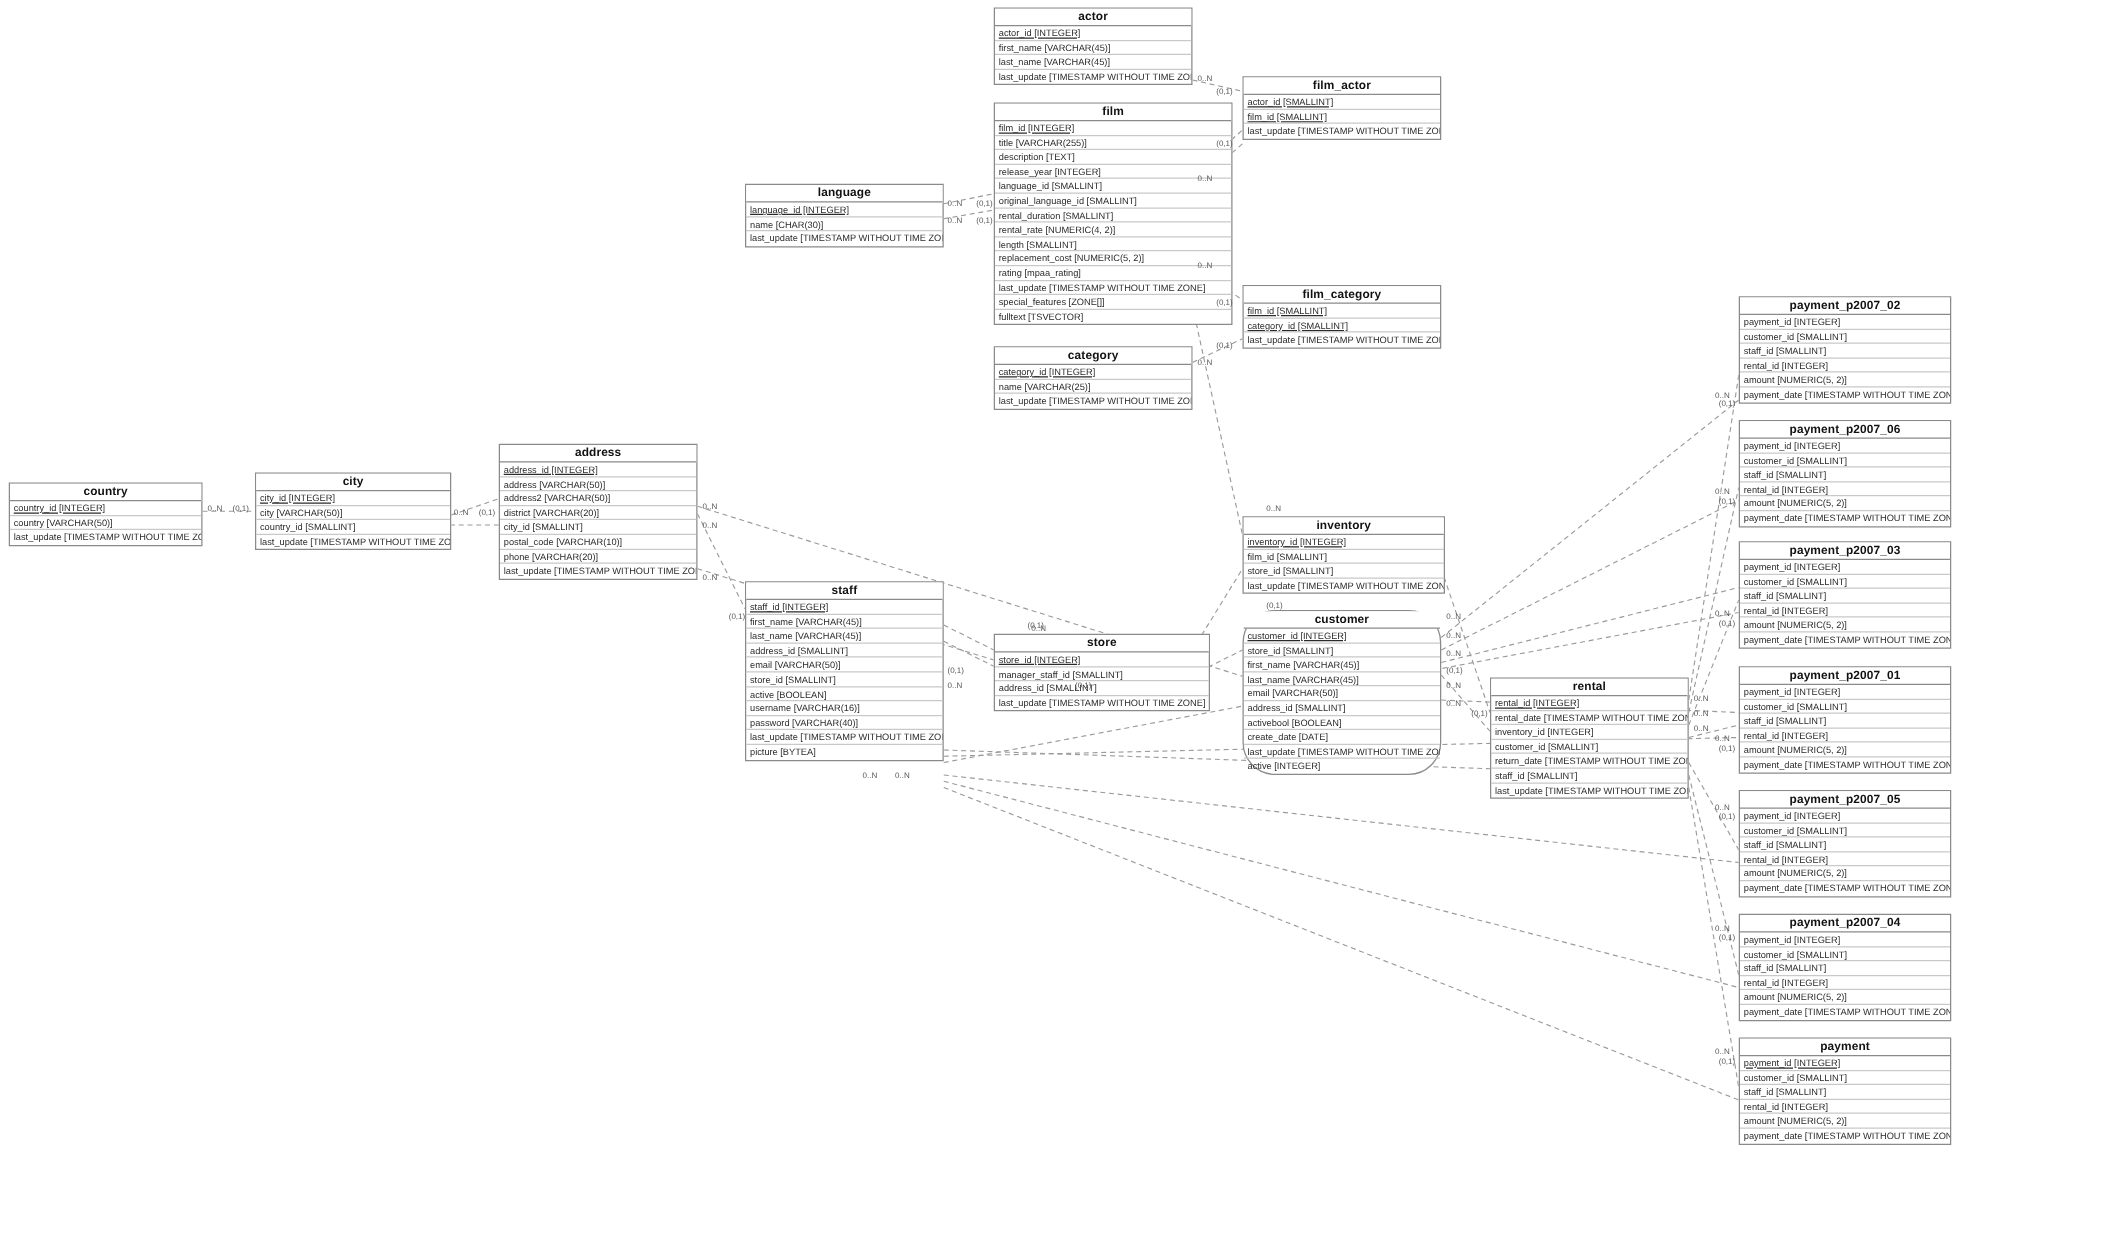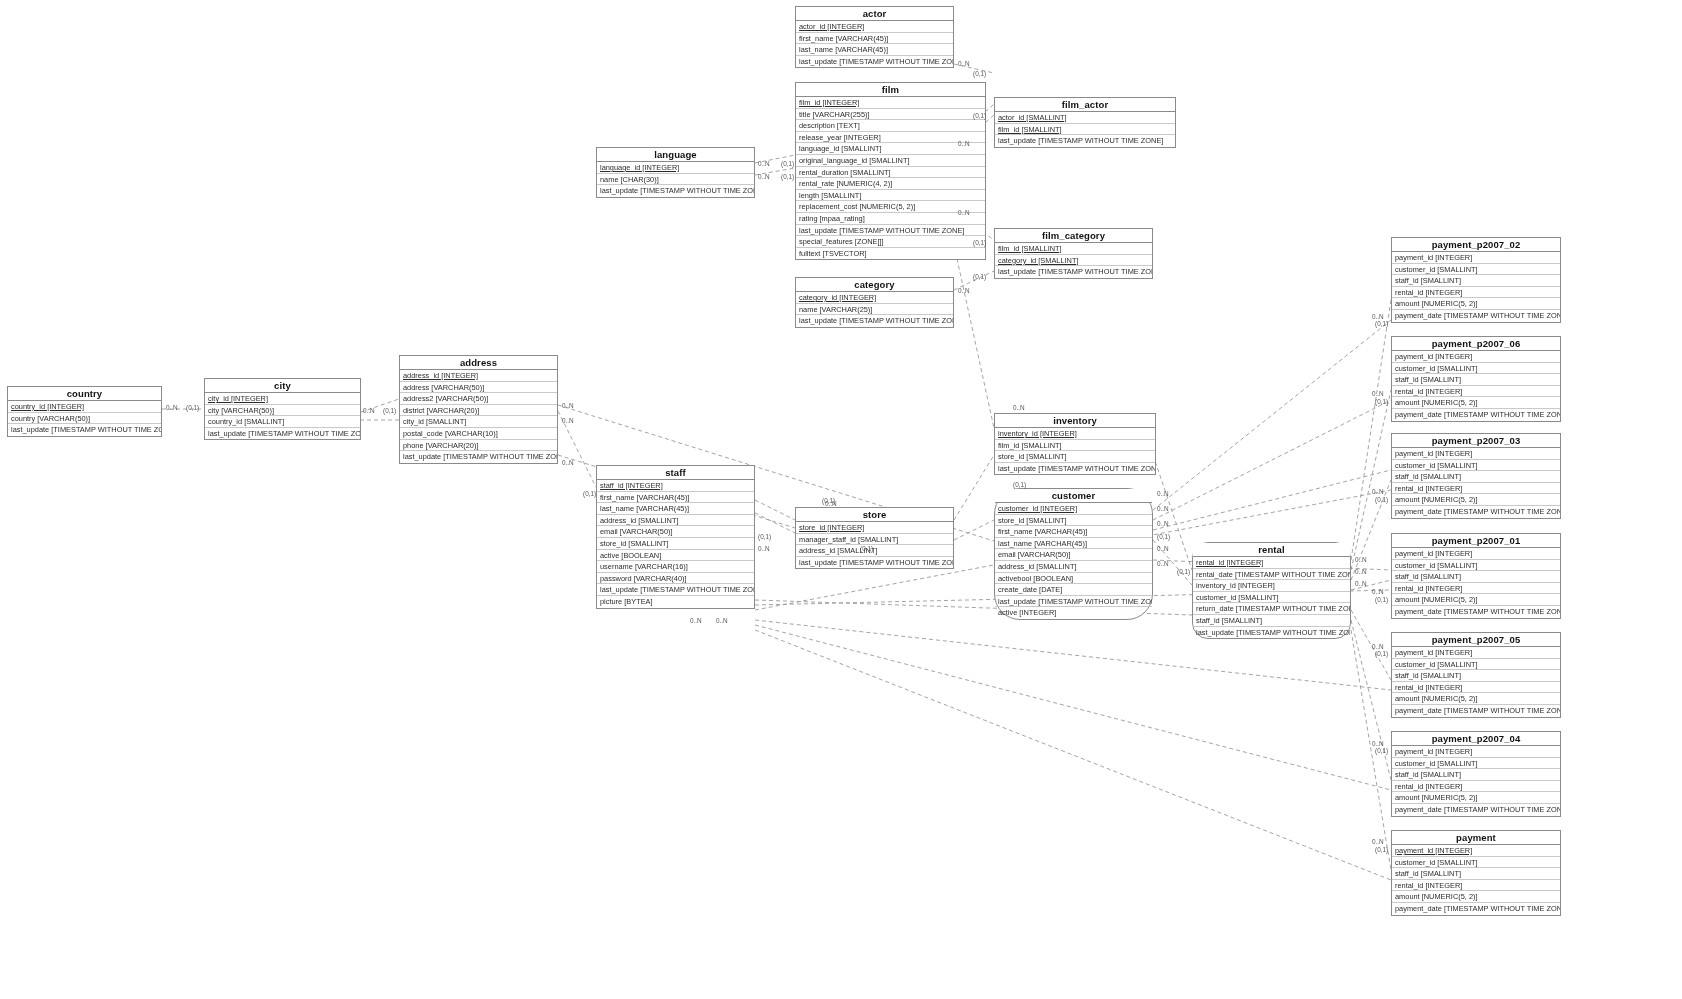--- a/index.html
+++ b/index.html
@@ -149,21 +149,21 @@
         <div class="attr"><span>last_update [TIMESTAMP WITHOUT TIME ZONE]</span></div>
         <div class="attr"><span>special_features [ZONE[]]</span></div>
         <div class="attr"><span>fulltext [TSVECTOR]</span></div>
       </div>
       <div class="entity" style="left: 795px; top: 277px; width: 159px;">
         <div class="ent-title">category</div>
         <div class="attr"><span class="pk">category_id [INTEGER]</span></div>
         <div class="attr"><span>name [VARCHAR(25)]</span></div>
         <div class="attr"><span>last_update [TIMESTAMP WITHOUT TIME ZONE]</span></div>
       </div>
-      <div class="entity" style="left: 994px; top: 61px; width: 182px; margin-top: 36px;">
+      <div class="entity" style="left: 994px; top: 61px; width: 159px;">
         <div class="ent-title">film_actor</div>
         <div class="attr"><span class="pk">actor_id [SMALLINT]</span></div>
         <div class="attr"><span class="pk">film_id [SMALLINT]</span></div>
         <div class="attr"><span>last_update [TIMESTAMP WITHOUT TIME ZONE]</span></div>
       </div>
       <div class="entity" style="left: 994px; top: 228px; width: 159px;">
         <div class="ent-title">film_category</div>
         <div class="attr"><span class="pk">film_id [SMALLINT]</span></div>
         <div class="attr"><span class="pk">category_id [SMALLINT]</span></div>
         <div class="attr"><span>last_update [TIMESTAMP WITHOUT TIME ZONE]</span></div>
@@ -175,21 +175,21 @@
         <div class="attr"><span>last_name [VARCHAR(45)]</span></div>
         <div class="attr"><span>address_id [SMALLINT]</span></div>
         <div class="attr"><span>email [VARCHAR(50)]</span></div>
         <div class="attr"><span>store_id [SMALLINT]</span></div>
         <div class="attr"><span>active [BOOLEAN]</span></div>
         <div class="attr"><span>username [VARCHAR(16)]</span></div>
         <div class="attr"><span>password [VARCHAR(40)]</span></div>
         <div class="attr"><span>last_update [TIMESTAMP WITHOUT TIME ZONE]</span></div>
         <div class="attr"><span>picture [BYTEA]</span></div>
       </div>
-      <div class="entity" style="left: 795px; top: 507px; width: 159px;">
+      <div class="entity" style="left: 795px; top: 507px; width: 173px;">
         <div class="ent-title">store</div>
         <div class="attr"><span class="pk">store_id [INTEGER]</span></div>
         <div class="attr"><span>manager_staff_id [SMALLINT]</span></div>
         <div class="attr"><span>address_id [SMALLINT]</span></div>
         <div class="attr"><span>last_update [TIMESTAMP WITHOUT TIME ZONE]</span></div>
       </div>
       <div class="entity" style="left: 994px; top: 413px; width: 162px;">
         <div class="ent-title">inventory</div>
         <div class="attr"><span class="pk">inventory_id [INTEGER]</span></div>
         <div class="attr"><span>film_id [SMALLINT]</span></div>
@@ -202,21 +202,21 @@
         <div class="attr"><span>store_id [SMALLINT]</span></div>
         <div class="attr"><span>first_name [VARCHAR(45)]</span></div>
         <div class="attr"><span>last_name [VARCHAR(45)]</span></div>
         <div class="attr"><span>email [VARCHAR(50)]</span></div>
         <div class="attr"><span>address_id [SMALLINT]</span></div>
         <div class="attr"><span>activebool [BOOLEAN]</span></div>
         <div class="attr"><span>create_date [DATE]</span></div>
         <div class="attr"><span>last_update [TIMESTAMP WITHOUT TIME ZONE]</span></div>
         <div class="attr"><span>active [INTEGER]</span></div>
       </div>
-      <div class="entity" style="left: 1192px; top: 542px; width: 159px; border-radius: 16px;">
+      <div class="entity" style="left: 1192px; top: 542px; width: 159px;">
         <div class="ent-title">rental</div>
         <div class="attr"><span class="pk">rental_id [INTEGER]</span></div>
         <div class="attr"><span>rental_date [TIMESTAMP WITHOUT TIME ZONE]</span></div>
         <div class="attr"><span>inventory_id [INTEGER]</span></div>
         <div class="attr"><span>customer_id [SMALLINT]</span></div>
         <div class="attr"><span>return_date [TIMESTAMP WITHOUT TIME ZONE]</span></div>
         <div class="attr"><span>staff_id [SMALLINT]</span></div>
         <div class="attr"><span>last_update [TIMESTAMP WITHOUT TIME ZONE]</span></div>
       </div>
       <div class="entity" style="left: 1391px; top: 237px; width: 170px;">

